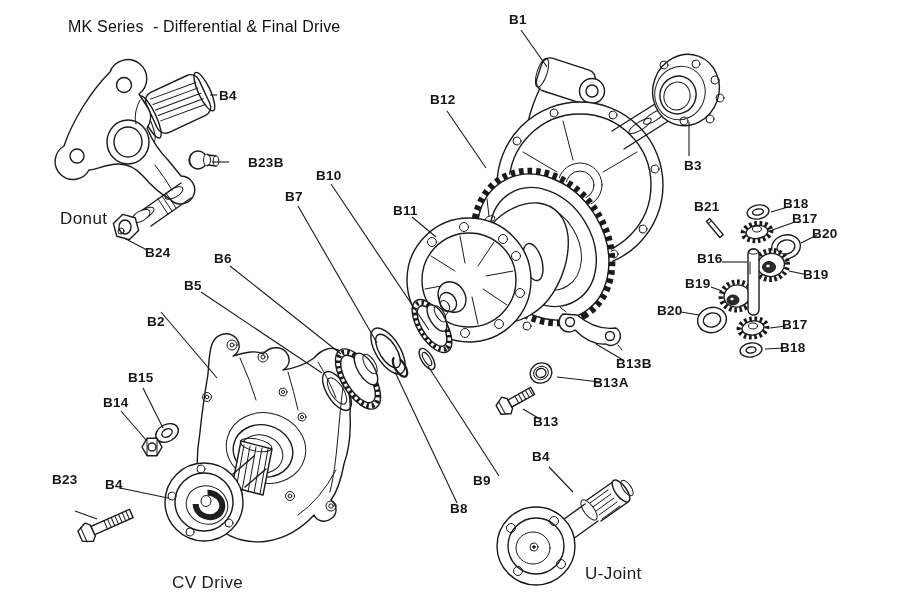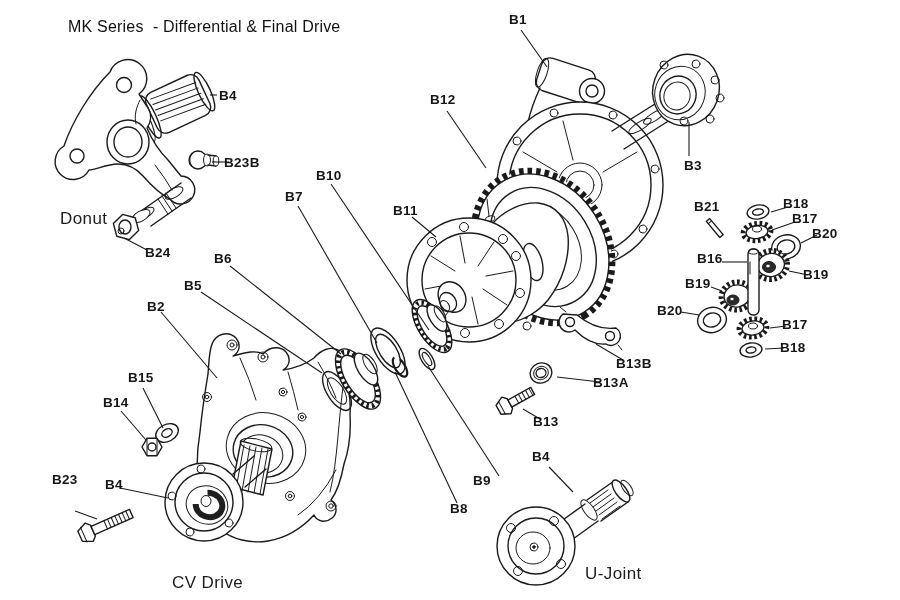--- a/index.html
+++ b/index.html
@@ -407,28 +407,28 @@
 
   <div class="ttl" style="left:68px;top:17px">MK Series  - Differential &amp; Final Drive</div>
   <div class="cap" style="left:60px;top:177px">Donut</div>
   <div class="cap" style="left:172px;top:541px">CV Drive</div>
   <div class="cap" style="left:585px;top:532px">U-Joint</div>
 
   <div class="lbl" style="left:509px;top:12px">B1</div>
   <div class="lbl" style="left:430px;top:92px">B12</div>
   <div class="lbl" style="left:684px;top:158px">B3</div>
   <div class="lbl" style="left:219px;top:88px">B4</div>
-  <div class="lbl" style="left:224px;top:155px">B23B</div>
+  <div class="lbl" style="left:248px;top:155px">B23B</div>
   <div class="lbl" style="left:145px;top:245px">B24</div>
   <div class="lbl" style="left:316px;top:168px">B10</div>
   <div class="lbl" style="left:285px;top:189px">B7</div>
   <div class="lbl" style="left:393px;top:203px">B11</div>
   <div class="lbl" style="left:214px;top:251px">B6</div>
   <div class="lbl" style="left:184px;top:278px">B5</div>
-  <div class="lbl" style="left:147px;top:299px">B2</div>
+  <div class="lbl" style="left:147px;top:314px">B2</div>
   <div class="lbl" style="left:128px;top:370px">B15</div>
   <div class="lbl" style="left:103px;top:395px">B14</div>
   <div class="lbl" style="left:105px;top:477px">B4</div>
   <div class="lbl" style="left:52px;top:472px">B23</div>
   <div class="lbl" style="left:450px;top:501px">B8</div>
   <div class="lbl" style="left:473px;top:473px">B9</div>
   <div class="lbl" style="left:533px;top:414px">B13</div>
   <div class="lbl" style="left:593px;top:375px">B13A</div>
   <div class="lbl" style="left:616px;top:356px">B13B</div>
   <div class="lbl" style="left:532px;top:449px">B4</div>

